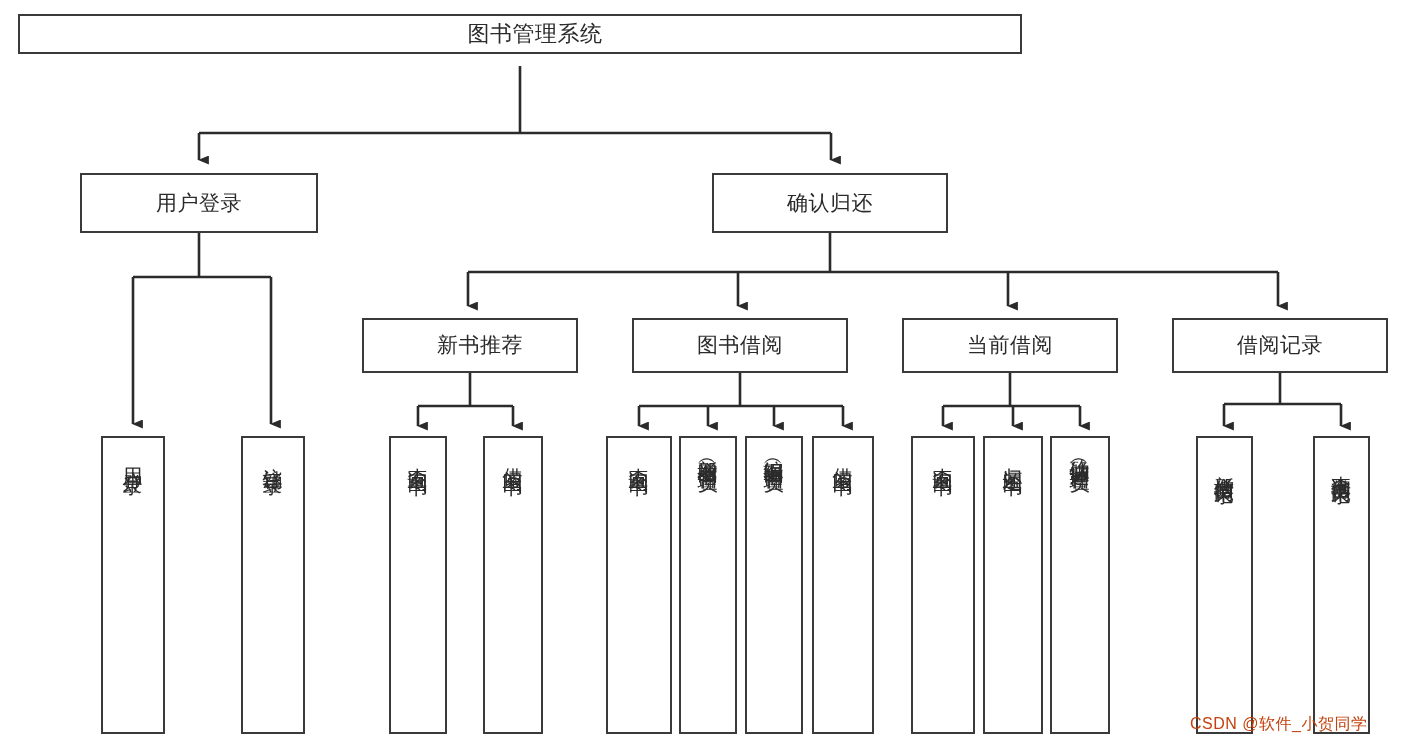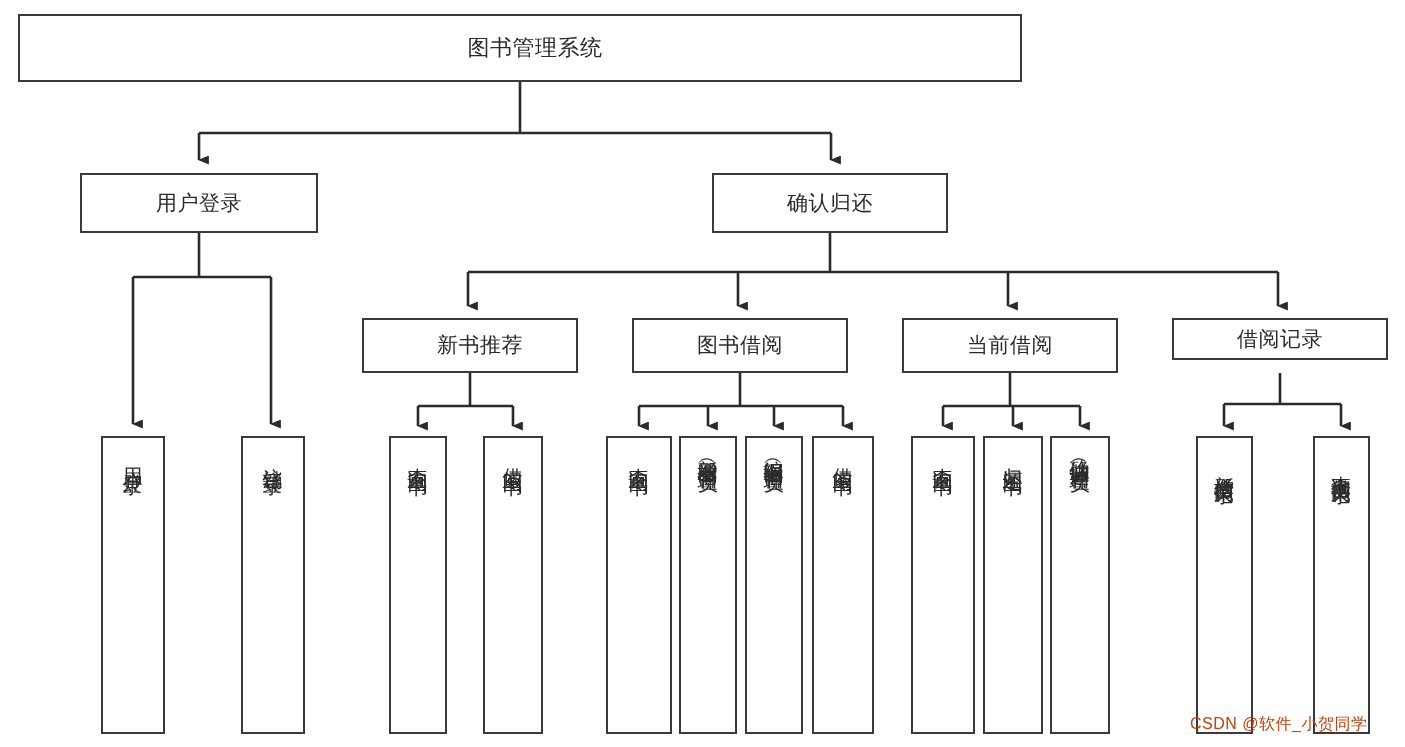--- a/index.html
+++ b/index.html
@@ -118,41 +118,41 @@
       <path d="M 1013 406 L 1013 426" marker-end="url(#arrow)"></path>
       <path d="M 1080 406 L 1080 426" marker-end="url(#arrow)"></path>
 
       <path d="M 1280 373 L 1280 404"></path>
       <path d="M 1224 404 L 1341 404"></path>
       <path d="M 1224 404 L 1224 426" marker-end="url(#arrow)"></path>
       <path d="M 1341 404 L 1341 426" marker-end="url(#arrow)"></path>
     </g>
   </svg>
 
-  <div class="node root" style="left:18px; top:14px; width:1004px; height:68px;padding-left:30px;">
+  <div class="node root" style="left:18px; top:14px; width:1004px; height:40px;padding-left:30px;">
     <span class="label">图书管理系统</span>
   </div>
 
   <div class="node l1" style="left:80px; top:173px; width:238px; height:60px;">
     <span class="label">用户登录</span>
   </div>
   <div class="node l1" style="left:712px; top:173px; width:236px; height:60px;">
     <span class="label">确认归还</span>
   </div>
 
   <div class="node l2" style="left:362px; top:318px; width:216px; height:55px;padding-left:20px;">
     <span class="label">新书推荐</span>
   </div>
   <div class="node l2" style="left:902px; top:318px; width:216px; height:55px;">
     <span class="label">当前借阅</span>
   </div>
   <div class="node l2" style="left:632px; top:318px; width:216px; height:55px;">
     <span class="label">图书借阅</span>
   </div>
-  <div class="node l2" style="left:1172px; top:318px; width:216px; height:42px;">
+  <div class="node l2" style="left:1172px; top:318px; width:216px; height:55px;">
     <span class="label">借阅记录</span>
   </div>
 
   <div class="node leaf" style="left:101px; top:436px; width:64px; height:298px;">
     <span class="label">用户登录</span>
   </div>
   <div class="node leaf" style="left:241px; top:436px; width:64px; height:298px;">
     <span class="label">注销登录</span>
   </div>
   <div class="node leaf" style="left:389px; top:436px; width:58px; height:298px;">

